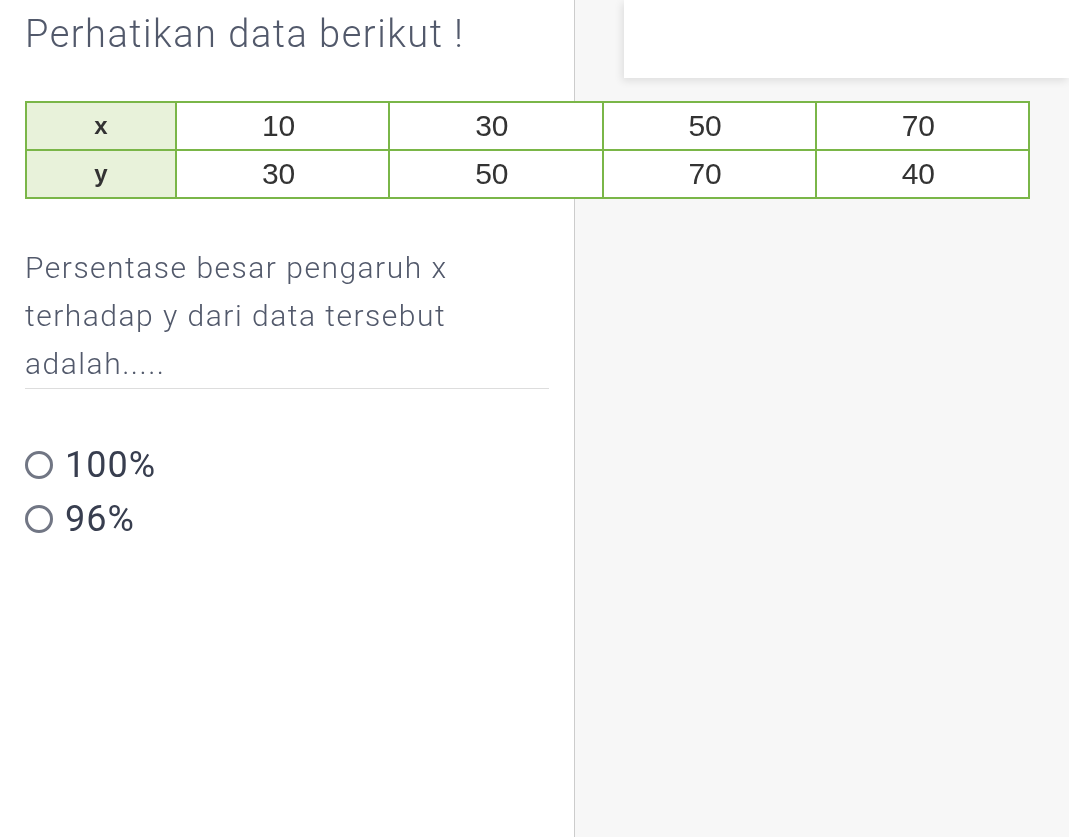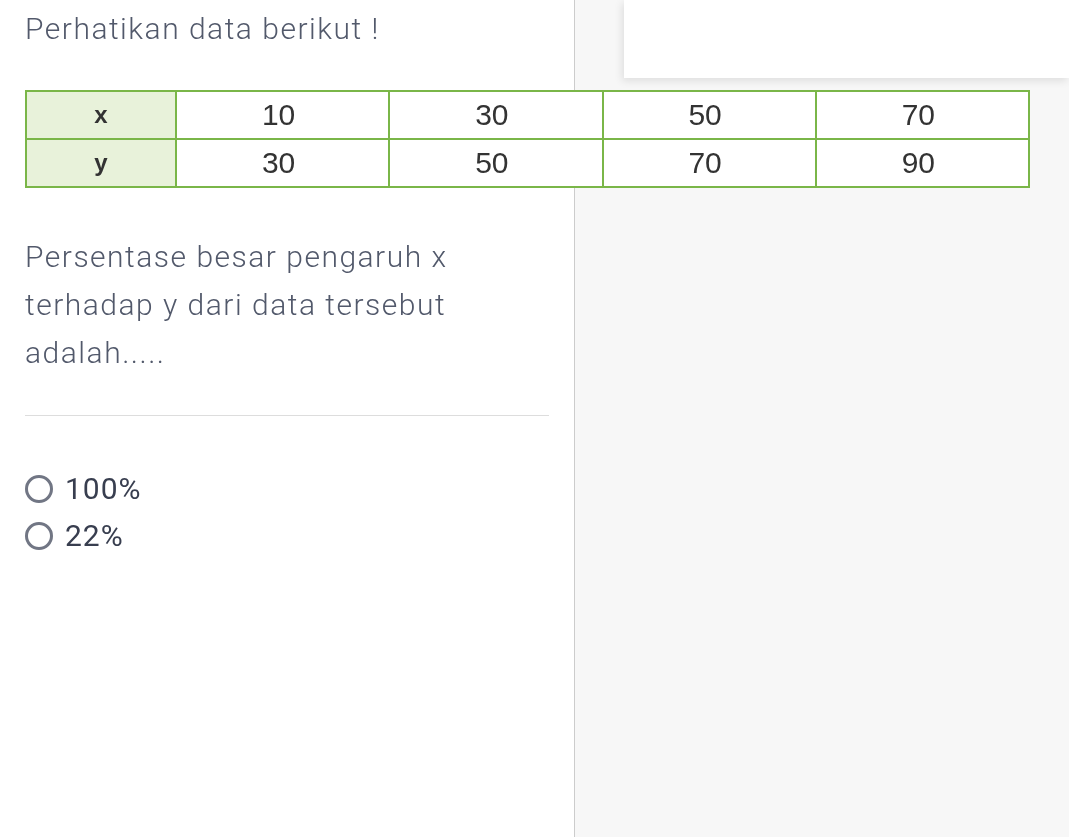--- a/index.html
+++ b/index.html
@@ -19,21 +19,21 @@
       height: 100%;
     }
     .content-area {
       width: 575px;
       padding: 8px 25px 0 25px;
       border-right: 1px solid #ccc;
       box-shadow: 3px 0px 5px -3px rgba(0,0,0,0.12);
     }
     .instruction-text {
       color: #52596b;
-      font-size: 30px;
+      font-size: 38px;
       font-weight: 300;
       letter-spacing: 1.5px;
       margin-bottom: 40px;
       line-height: 1.4;
     }
     .data-table {
       border-collapse: collapse;
       width: 1005px;
       margin-bottom: 45px;
       font-family: -apple-system, sans-serif;
@@ -58,21 +58,20 @@
       background: #ffffff;
       font-weight: 400;
       padding-left: 12px;
     }
     .question-text {
       color: #52596b;
       font-size: 30px;
       font-weight: 300;
       letter-spacing: 1.5px;
       line-height: 1.6;
-      padding-bottom: 38px;
       border-bottom: 1px solid #ddd;
       margin-bottom: 55px;
     }
     .options-list {
       display: flex;
       flex-direction: column;
       gap: 12px;
     }
     .option-item {
       display: flex;
@@ -82,21 +81,21 @@
     }
     .radio-circle {
       width: 28px;
       height: 28px;
       border: 3px solid #717684;
       border-radius: 50%;
       flex-shrink: 0;
     }
     .option-label {
       color: #383e4f;
-      font-size: 30px;
+      font-size: 36px;
       font-weight: 400;
       letter-spacing: 1px;
     }
     .sidebar-area {
       flex: 1;
       background: #f7f7f7;
       position: relative;
     }
     .sidebar-panel {
       position: absolute;
@@ -122,35 +121,35 @@
         <td>10</td>
         <td>30</td>
         <td>50</td>
         <td>70</td>
       </tr>
       <tr>
         <th>y</th>
         <td>30</td>
         <td>50</td>
         <td>70</td>
-        <td>90</td>
+        <td>40</td>
       </tr>
     </tbody>
       </table>
 
     <p class="question-text">Persentase besar pengaruh x terhadap y dari data tersebut adalah.....</p>
 
     <div class="options-list">
       <label class="option-item">
         <span class="radio-circle"></span>
         <span class="option-label">100%</span>
       </label>
       <label class="option-item">
         <span class="radio-circle"></span>
-        <span class="option-label">22%</span>
+        <span class="option-label">96%</span>
       </label>
     </div>
   </div>
 
   <div class="sidebar-area">
     <div class="sidebar-panel"></div>
   </div>
 </div>
 
 </body></html>

